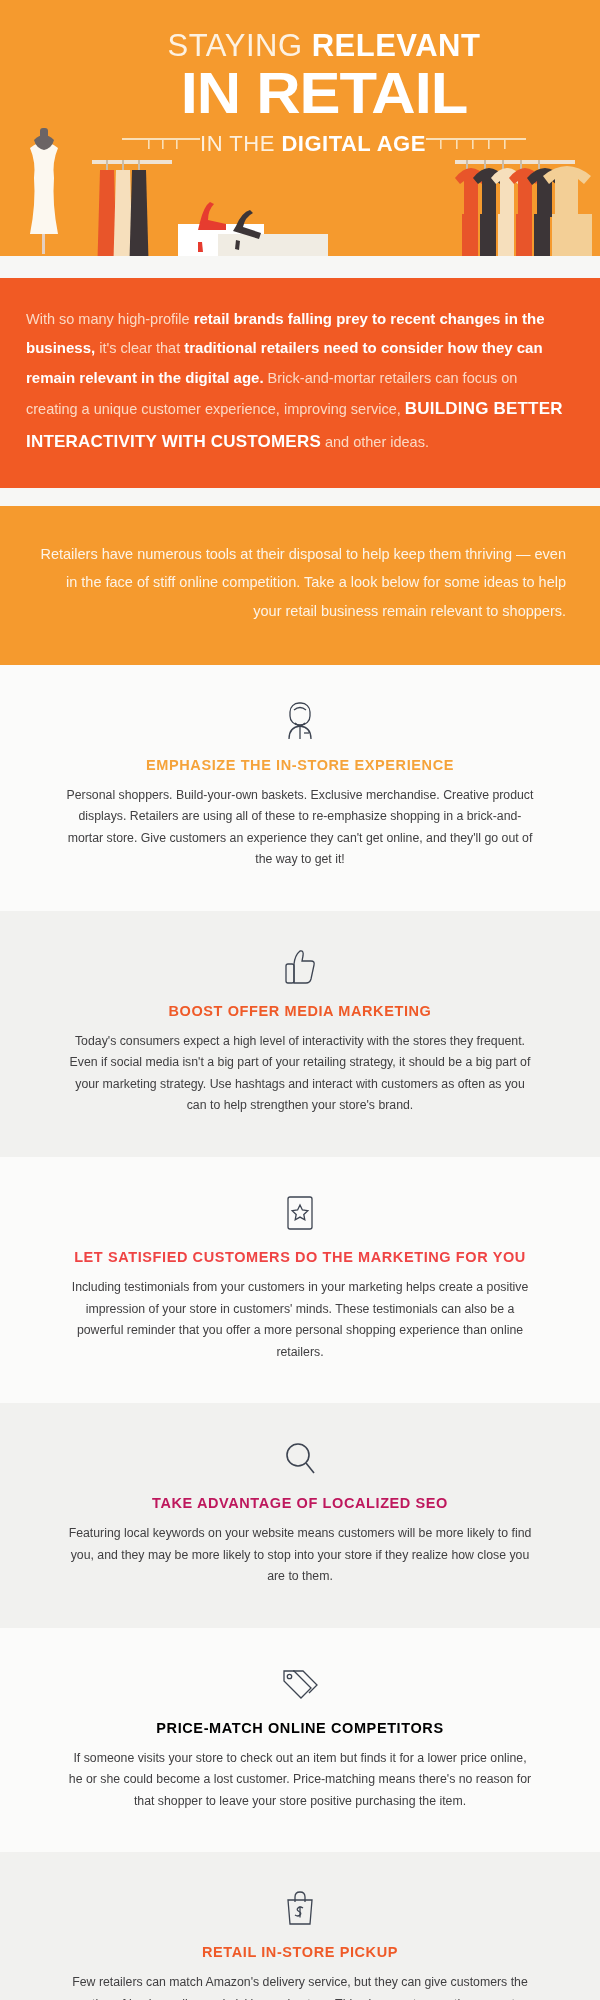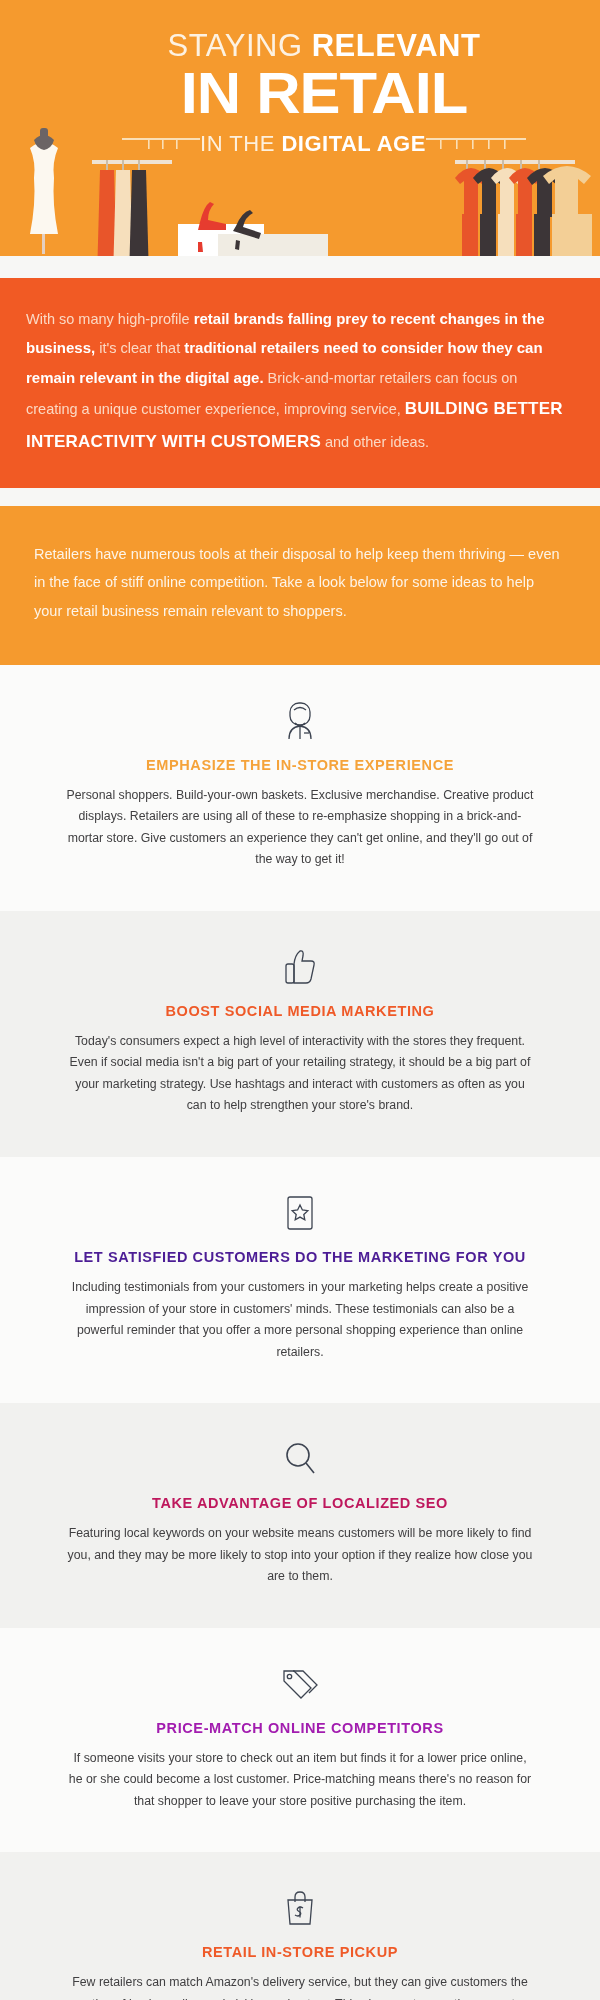--- a/index.html
+++ b/index.html
@@ -76,20 +76,21 @@
   }
   .block-deep b { color: #ffffff; font-weight: 700; font-size: 15px; }
   .block-deep .caps { color: #ffffff; font-weight: 700; font-size: 17px; letter-spacing: 0.2px; }
 
   .gap-white { height: 18px; background: #f7f7f5; }
 
   
   .block-light {
     background: #f59a2e;
     padding: 34px 34px 40px 34px;
+    text-align: right;
   }
   .block-light p {
     color: #fdf4e8;
     font-size: 14.5px;
     line-height: 1.95;
   }
 
   
   .section {
     position: relative;
@@ -232,52 +233,52 @@
         <div class="sec-title" style="color:#f5a33a">EMPHASIZE THE IN-STORE EXPERIENCE</div>
         <div class="sec-body">Personal shoppers. Build-your-own baskets. Exclusive merchandise. Creative product displays. Retailers are using all of these to re-emphasize shopping in a brick-and-mortar store. Give customers an experience they can't get online, and they'll go out of the way to get it!</div>
       </div>
       <div class="section alt">
         <div class="icon-wrap">
           <svg width="34" height="38" viewBox="0 0 34 38" fill="none" stroke="#3d4451" stroke-width="1.3">
             <path d="M11 16 q1 -9 6 -13 q4 -1 3 5 l-1 5 l9 0 q4 0 3 4 l-3 14 q-1 4 -5 4 l-12 0 z"></path>
             <rect x="3" y="16" width="8" height="19" rx="2"></rect>
           </svg>
         </div>
-        <div class="sec-title" style="color:#ef5a28">BOOST SOCIAL MEDIA MARKETING</div>
+        <div class="sec-title" style="color:#ef5a28">BOOST OFFER MEDIA MARKETING</div>
         <div class="sec-body">Today's consumers expect a high level of interactivity with the stores they frequent. Even if social media isn't a big part of your retailing strategy, it should be a big part of your marketing strategy. Use hashtags and interact with customers as often as you can to help strengthen your store's brand.</div>
       </div>
       <div class="section plain">
         <div class="icon-wrap">
           <svg width="32" height="38" viewBox="0 0 32 38" fill="none" stroke="#3d4451" stroke-width="1.3">
             <rect x="4" y="3" width="24" height="32" rx="2"></rect>
             <path d="M16 11 l2.4 5 l5.4 .7 l-4 3.7 l1 5.4 l-4.8 -2.7 l-4.8 2.7 l1 -5.4 l-4 -3.7 l5.4 -.7 z"></path>
           </svg>
         </div>
-        <div class="sec-title" style="color:#4c1d95">LET SATISFIED CUSTOMERS DO THE MARKETING FOR YOU</div>
+        <div class="sec-title" style="color:#ef4444">LET SATISFIED CUSTOMERS DO THE MARKETING FOR YOU</div>
         <div class="sec-body">Including testimonials from your customers in your marketing helps create a positive impression of your store in customers' minds. These testimonials can also be a powerful reminder that you offer a more personal shopping experience than online retailers.</div>
       </div>
       <div class="section alt">
         <div class="icon-wrap">
           <svg width="34" height="36" viewBox="0 0 34 36" fill="none" stroke="#3d4451" stroke-width="1.6">
             <circle cx="15" cy="14" r="11"></circle>
             <path d="M23 22 L31 32"></path>
           </svg>
         </div>
         <div class="sec-title" style="color:#be185d">TAKE ADVANTAGE OF LOCALIZED SEO</div>
-        <div class="sec-body">Featuring local keywords on your website means customers will be more likely to find you, and they may be more likely to stop into your option if they realize how close you are to them.</div>
+        <div class="sec-body">Featuring local keywords on your website means customers will be more likely to find you, and they may be more likely to stop into your store if they realize how close you are to them.</div>
       </div>
       <div class="section plain">
         <div class="icon-wrap">
           <svg width="38" height="34" viewBox="0 0 38 34" fill="none" stroke="#3d4451" stroke-width="1.3">
             <path d="M3 14 L3 4 L13 4 L30 21 L20 31 L3 14 Z"></path>
             <circle cx="8.5" cy="9.5" r="2.2"></circle>
             <path d="M12 4 L22 4 L36 18 L28 26"></path>
           </svg>
         </div>
-        <div class="sec-title" style="color:#a21caf">PRICE-MATCH ONLINE COMPETITORS</div>
+        <div class="sec-title" style="color:#000000">PRICE-MATCH ONLINE COMPETITORS</div>
         <div class="sec-body">If someone visits your store to check out an item but finds it for a lower price online, he or she could become a lost customer. Price-matching means there's no reason for that shopper to leave your store positive purchasing the item.</div>
       </div>
       <div class="section alt">
         <div class="icon-wrap">
           <svg width="32" height="38" viewBox="0 0 32 38" fill="none" stroke="#3d4451" stroke-width="1.3">
             <path d="M4 11 L28 11 L26 35 L6 35 Z"></path>
             <path d="M11 13 L11 8 q0 -5 5 -5 q5 0 5 5 l0 5"></path>
             <path d="M19 19 q-3 -2 -5 0 q-2 2 1 3.5 q3 1.5 1 3.5 q-2 2 -5 0"></path>
             <path d="M16 17.5 l0 11"></path>
           </svg>

